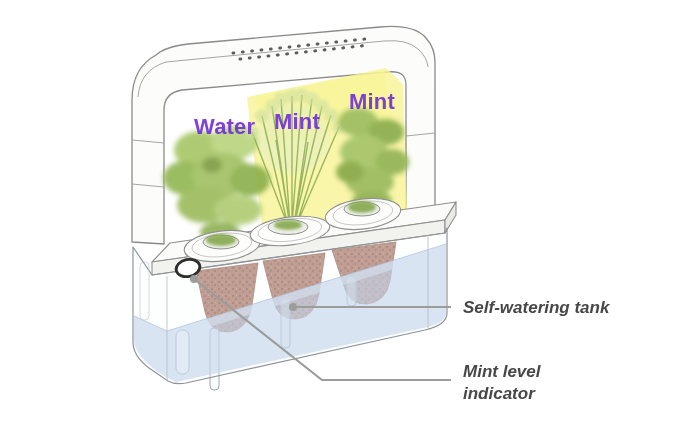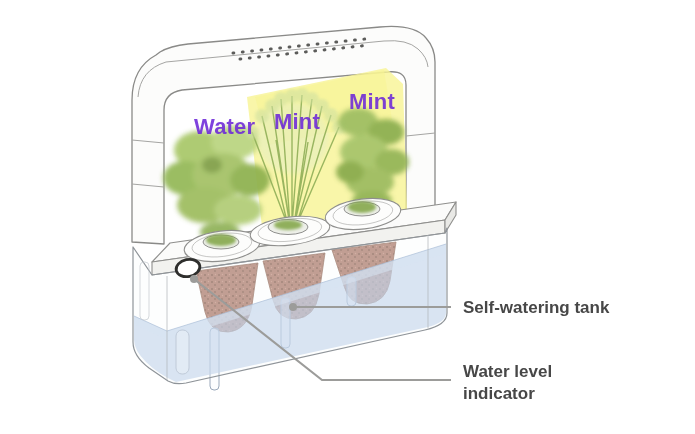--- a/index.html
+++ b/index.html
@@ -4,21 +4,21 @@
 <style>
   html,body{margin:0;padding:0;background:#ffffff;}
   #stage{position:relative;width:695px;height:434px;background:#ffffff;overflow:hidden;
          font-family:"Liberation Sans", sans-serif;}
   #art{position:absolute;left:0;top:0;width:695px;height:434px;}
   .plant-label{position:absolute;font-size:22px;font-weight:bold;color:#6d28d9;opacity:.88;
                letter-spacing:.2px;white-space:nowrap;}
   #label-basil{left:194px;top:114px;}
   #label-dill{left:274px;top:109px;}
   #label-mint{left:349px;top:89px;}
-  .callout-label{position:absolute;font-size:17px;font-weight:bold;color:#474747;line-height:22px;}
+  .callout-label{position:absolute;font-size:17px;font-weight:bold;color:#474747;line-height:22px;font-style:italic;}
   #label-tank{left:463px;top:297px;white-space:nowrap;}
   #label-indicator{left:463px;top:361px;width:115px;}
 </style>
 </head>
 <body>
 
 <div id="stage">
 
   <svg id="art" viewBox="0 0 695 434">
     <defs>
@@ -147,15 +147,15 @@
       <path d="M293,307 L451,307" fill="none" stroke-width="2.2" stroke="#9c9c9a"></path>
       <path d="M194,279 L322,380 L451,380" fill="none" stroke-width="2.2" stroke-linejoin="round" stroke="#9c9c9a"></path>
     </g>
   </svg>
 
   <div class="plant-label" id="label-basil">Water</div>
   <div class="plant-label" id="label-dill">Mint</div>
   <div class="plant-label" id="label-mint">Mint</div>
 
   <div class="callout-label" id="label-tank">Self-watering tank</div>
-  <div class="callout-label" id="label-indicator">Water level indicator</div>
+  <div class="callout-label" id="label-indicator">Mint level indicator</div>
 
 </div>
 
 </body></html>

